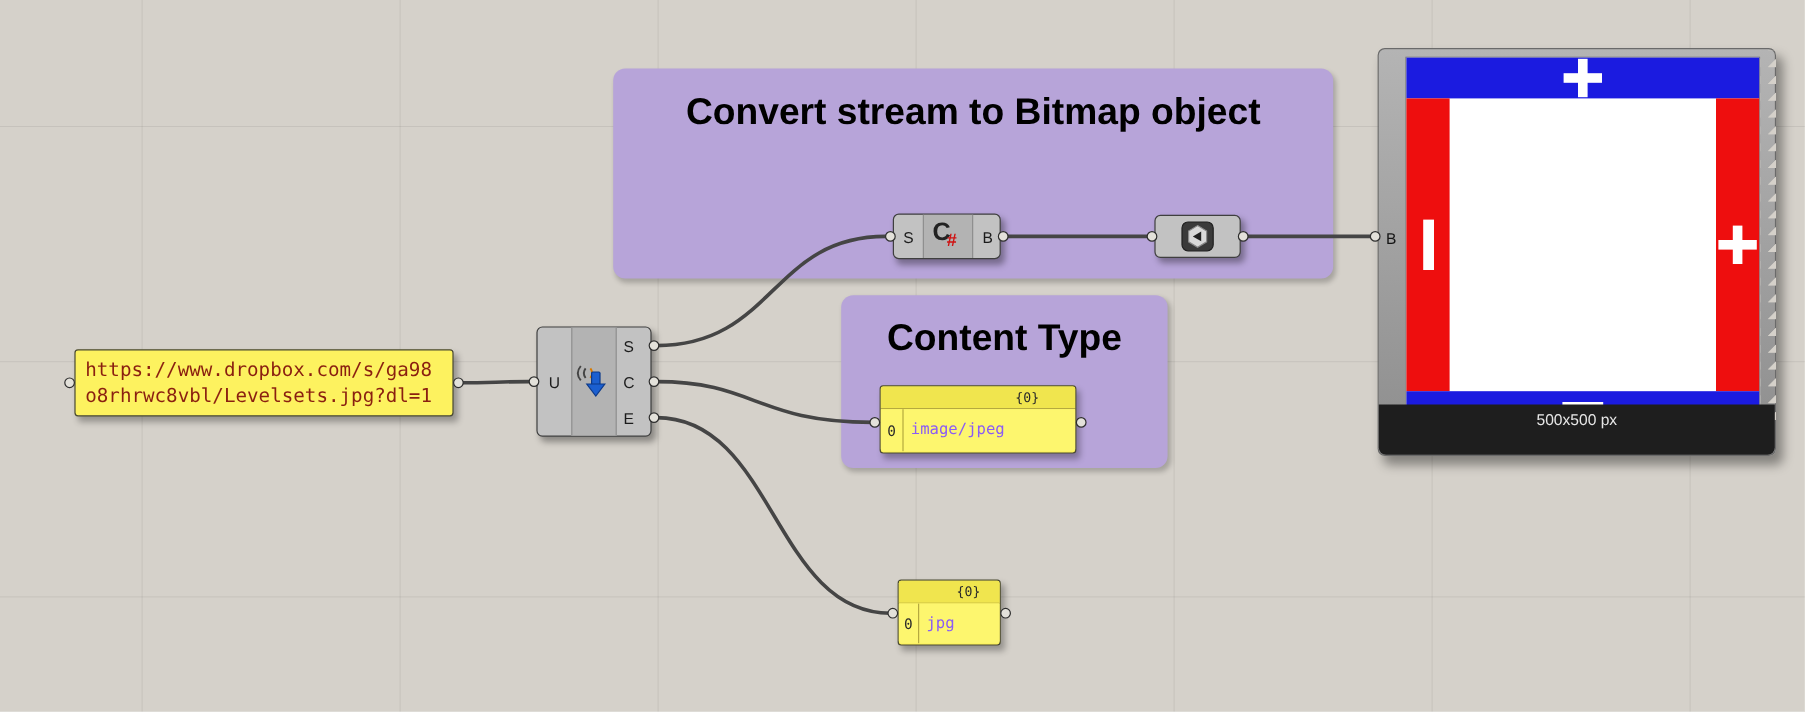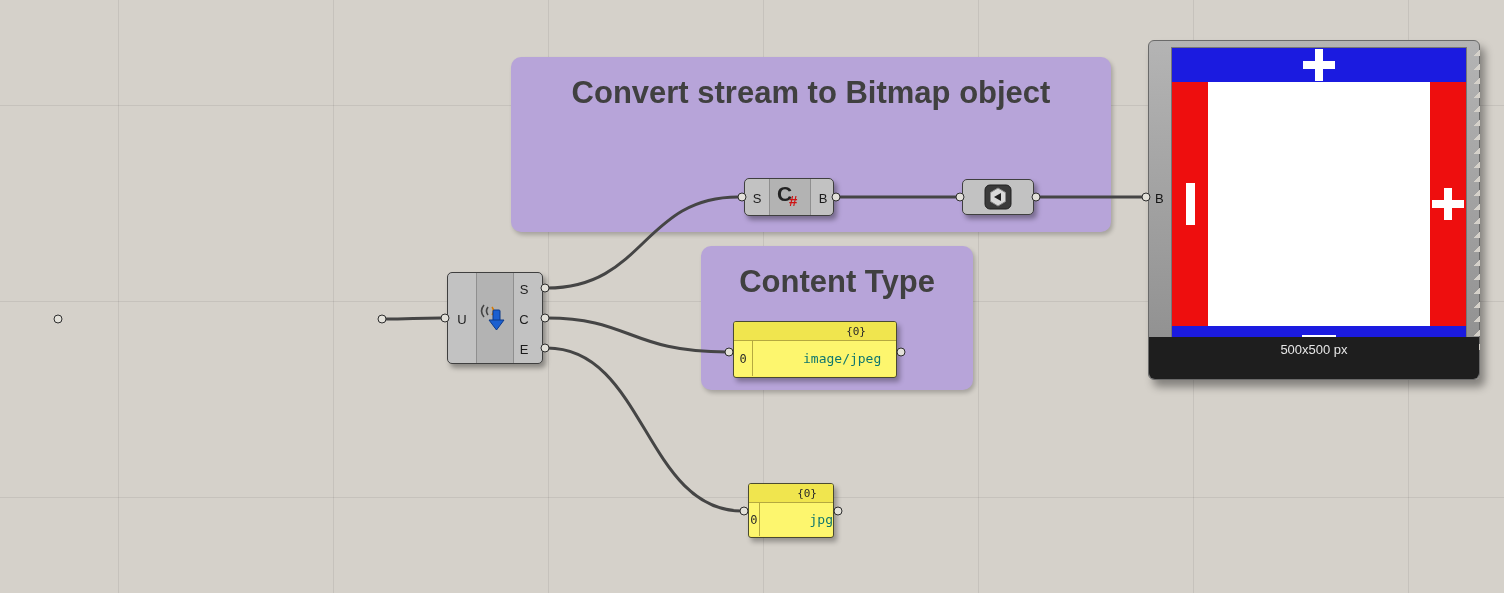--- a/index.html
+++ b/index.html
@@ -12,21 +12,21 @@
       linear-gradient(90deg, rgba(0,0,0,0.07) 1px, transparent 1px);
     background-size:215px 196px;
     background-position:118px 105px;
   }
   
   .group{
     position:absolute;background:#b7a4d9;border-radius:10px;
     box-shadow:2px 3px 4px rgba(0,0,0,0.22);z-index:1;
   }
   .group-title{
-    text-align:center;font-weight:bold;color:#404040;
+    text-align:center;font-weight:bold;color:#000000;
     font-size:31px;letter-spacing:0px;padding-top:18px;
     font-family:"Liberation Sans",sans-serif;
   }
   #group-convert{left:511px;top:57px;width:600px;height:175px;}
   #group-content{left:701px;top:246px;width:272px;height:144px;}
   #group-file{left:705px;top:408px;width:232px;height:144px;}
 
   
   #wires{position:absolute;left:0;top:0;z-index:2;pointer-events:none;}
   #wires path{stroke:#454545;stroke-width:3;fill:none;stroke-linecap:round;}
@@ -75,21 +75,21 @@
     border-bottom:1px solid #b5a93f;background:#f0e54e;
     text-align:right;box-sizing:border-box;
     border-radius:2px 2px 0 0;
   }
   .list-panel .panel-row{display:flex;align-items:center;background:#fdf66e;border-radius:0 0 2px 2px;}
   .list-panel .idx{
     text-align:center;font-size:12px;color:#2a2a2a;
     border-right:1px solid #b5a93f;align-self:stretch;
     display:flex;align-items:center;justify-content:center;
   }
-  .list-panel .val{font-size:13px;color:#0f766e;padding-left:6px;margin-left:44px;}
+  .list-panel .val{font-size:13px;color:#8b5cf6;padding-left:6px;}
 
   #content-panel{left:733px;top:321px;width:164px;height:57px;}
   #content-panel .panel-header{padding-right:30px;}
   #content-panel .panel-row{height:35px;}
   #content-panel .idx{width:18px;}
 
   #file-panel{left:748px;top:483px;width:86px;height:55px;}
   #file-panel .panel-header{padding-right:16px;}
   #file-panel .panel-row{height:33px;}
   #file-panel .idx{width:16px;}
@@ -153,20 +153,24 @@
 
   <svg id="wires" width="1504" height="593">
     <path d="M 382 319 C 412 319, 414 318, 441 318"></path>
     <path d="M 547 288 C 645 288, 643 197, 738 197"></path>
     <path d="M 838 197 L 956 197"></path>
     <path d="M 1038 197 L 1144 197"></path>
     <path d="M 547 318 C 630 318, 630 352, 727 352"></path>
     <path d="M 547 348 C 645 348, 645 511, 742 511"></path>
   </svg>
 
+  <div class="panel" id="url-panel">
+    <div class="url-line">https://www.dropbox.com/s/ga98</div>
+    <div class="url-line">o8rhrwc8vbl/Levelsets.jpg?dl=1</div>
+  </div>
 
   <div class="comp" id="comp-download">
     <div class="icon-area">
       <svg width="32" height="32" viewBox="0 0 32 32">
         <path d="M9,5 q-3,4 0,8" stroke="#444" stroke-width="1.6" fill="none"></path>
         <path d="M5,3 q-5,6 0,12" stroke="#444" stroke-width="1.6" fill="none"></path>
         <path d="M13,5 q3,4 0,8" stroke="#d97b00" stroke-width="1.6" fill="none"></path>
         <rect x="14" y="8" width="7" height="11" rx="1" fill="#1b5fd0" stroke="#0d3a8a" stroke-width="1"></rect>
         <polygon points="10,18 25,18 17.5,28" fill="#1b5fd0" stroke="#0d3a8a" stroke-width="1"></polygon>
       </svg>

